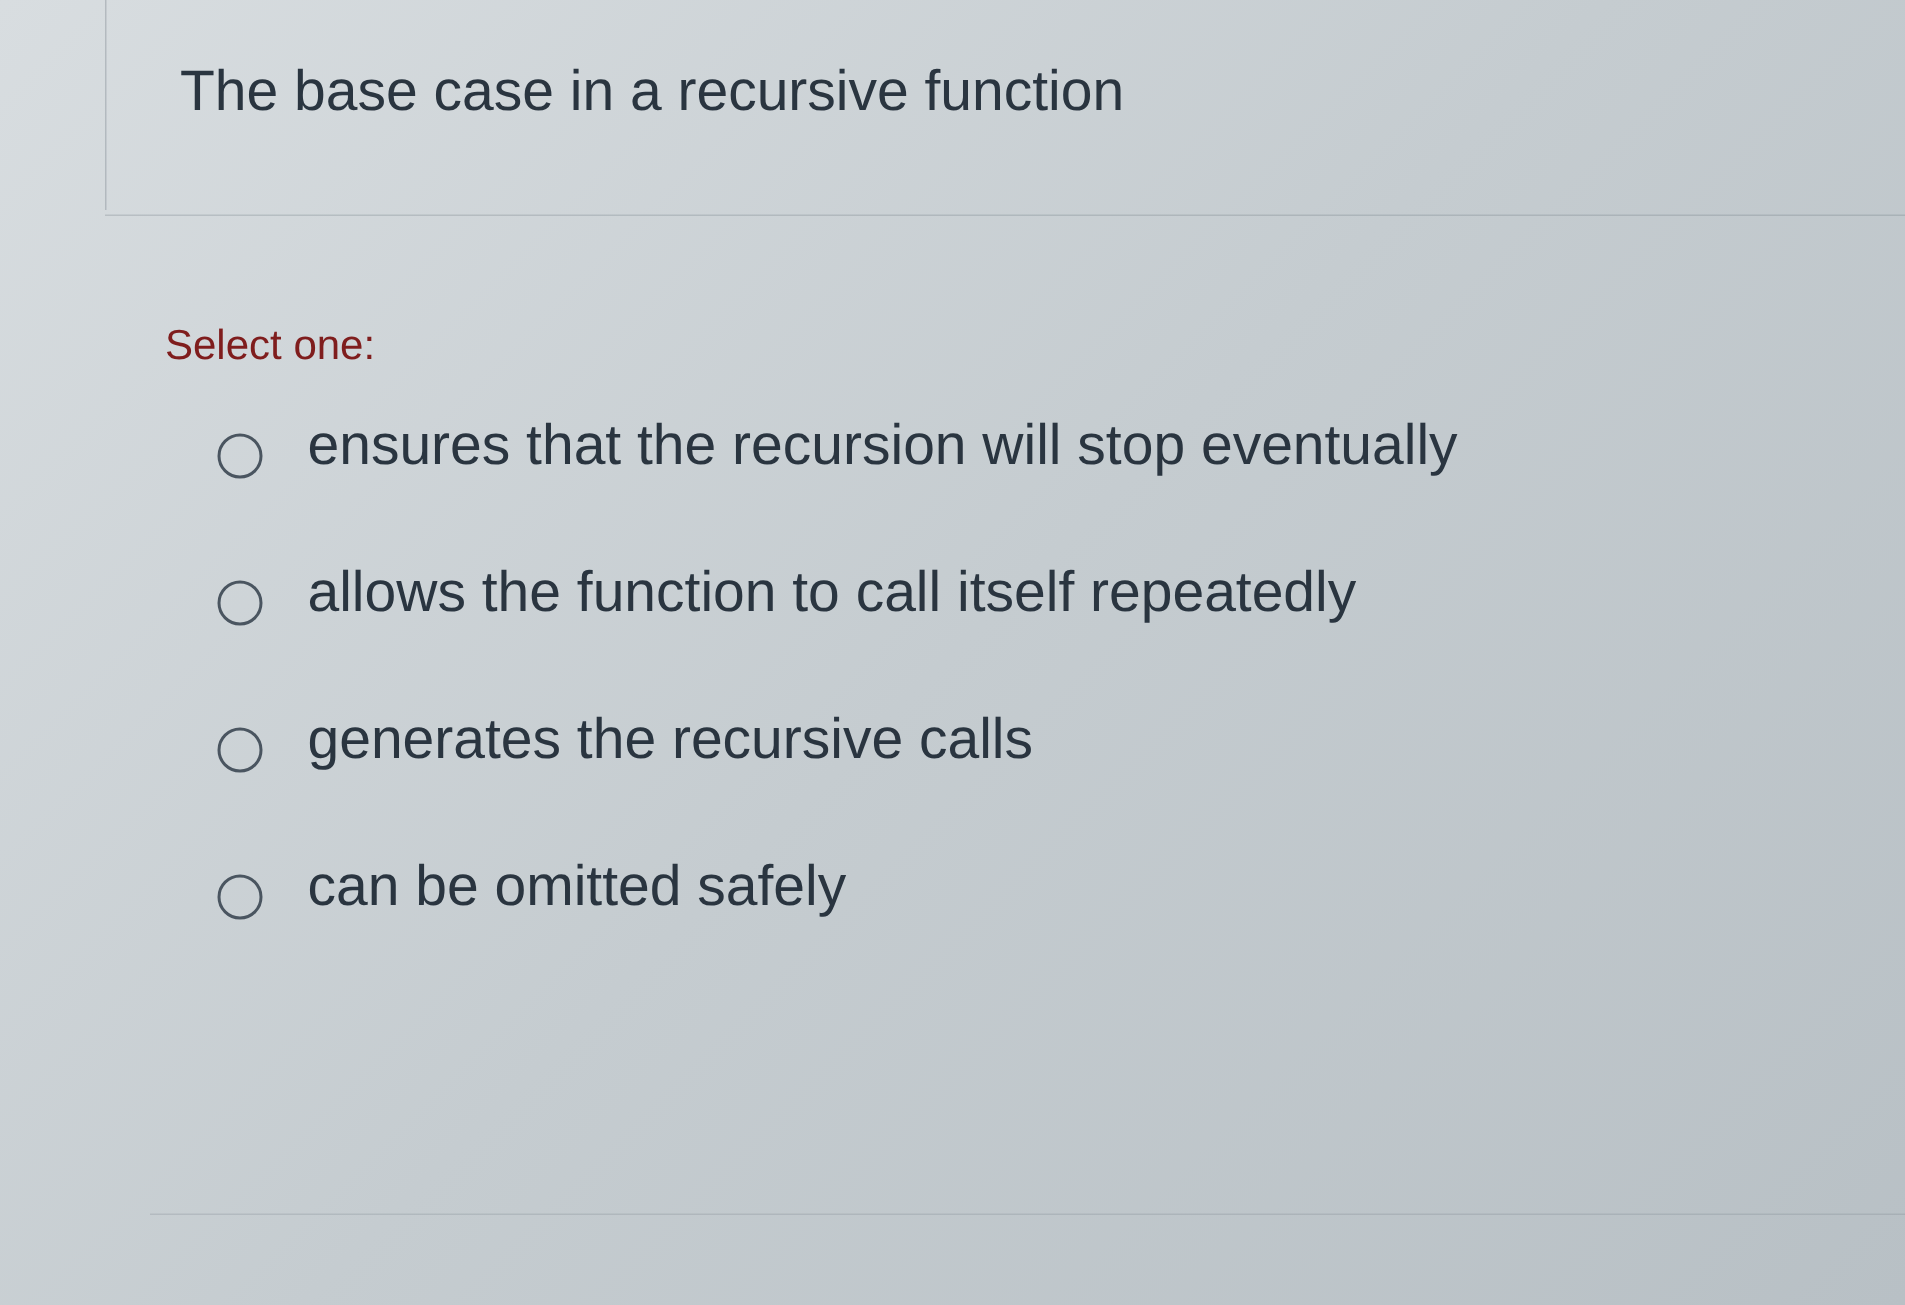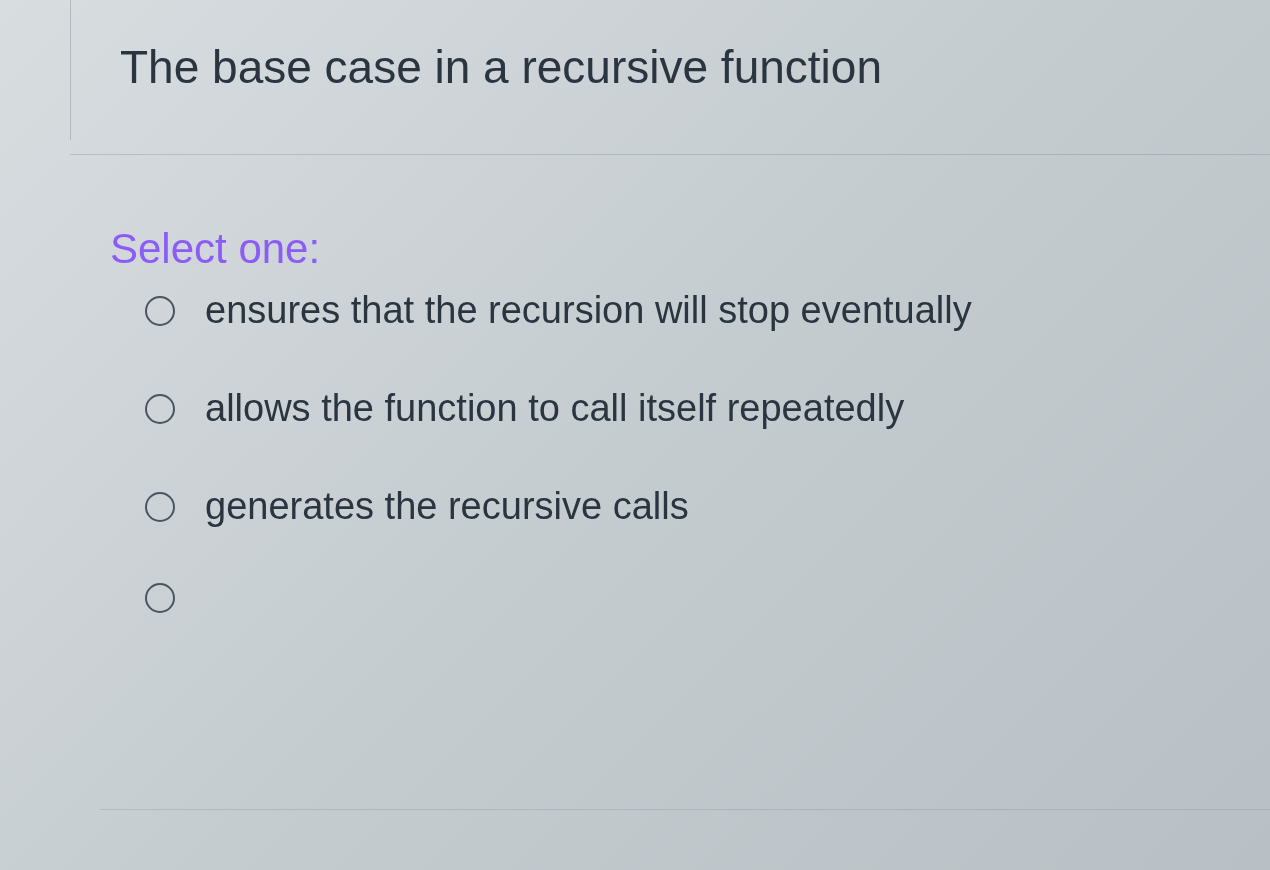--- a/index.html
+++ b/index.html
@@ -21,46 +21,46 @@
     }
     .left-border {
       position: absolute;
       left: 70px;
       top: 0;
       width: 1px;
       height: 140px;
       background: rgba(100, 110, 120, 0.3);
     }
     .question-text {
-      font-size: 46px;
+      font-size: 38px;
       color: #2a3540;
       font-weight: 400;
       margin-bottom: 60px;
       margin-left: 20px;
     }
     .divider {
       height: 1px;
       background: rgba(100, 110, 120, 0.25);
       margin-left: -30px;
       margin-right: -60px;
       margin-bottom: 70px;
     }
     .prompt-text {
-      font-size: 42px;
-      color: #8b5cf6;
+      font-size: 28px;
+      color: #7f1d1d;
       font-weight: 400;
-      margin-bottom: 16px;
+      margin-bottom: 30px;
       margin-left: 10px;
     }
     .options-list {
       margin-left: 45px;
     }
     .option-row {
       display: flex;
-      align-items: center;
+      align-items: flex-end;
       margin-bottom: 55px;
       cursor: pointer;
     }
     .radio-circle {
       width: 30px;
       height: 30px;
       border: 2px solid #4a5560;
       border-radius: 50%;
       margin-right: 30px;
       flex-shrink: 0;
@@ -104,18 +104,19 @@
       <span class="option-label">allows the function to call itself repeatedly</span>
     </label>
 
     <label class="option-row">
       <span class="radio-circle"></span>
       <span class="option-label">generates the recursive calls</span>
     </label>
 
     <label class="option-row">
       <span class="radio-circle"></span>
+      <span class="option-label">can be omitted safely</span>
     </label>
 
   </div>
 </div>
 
 <div class="bottom-divider"></div>
 
 </body></html>

